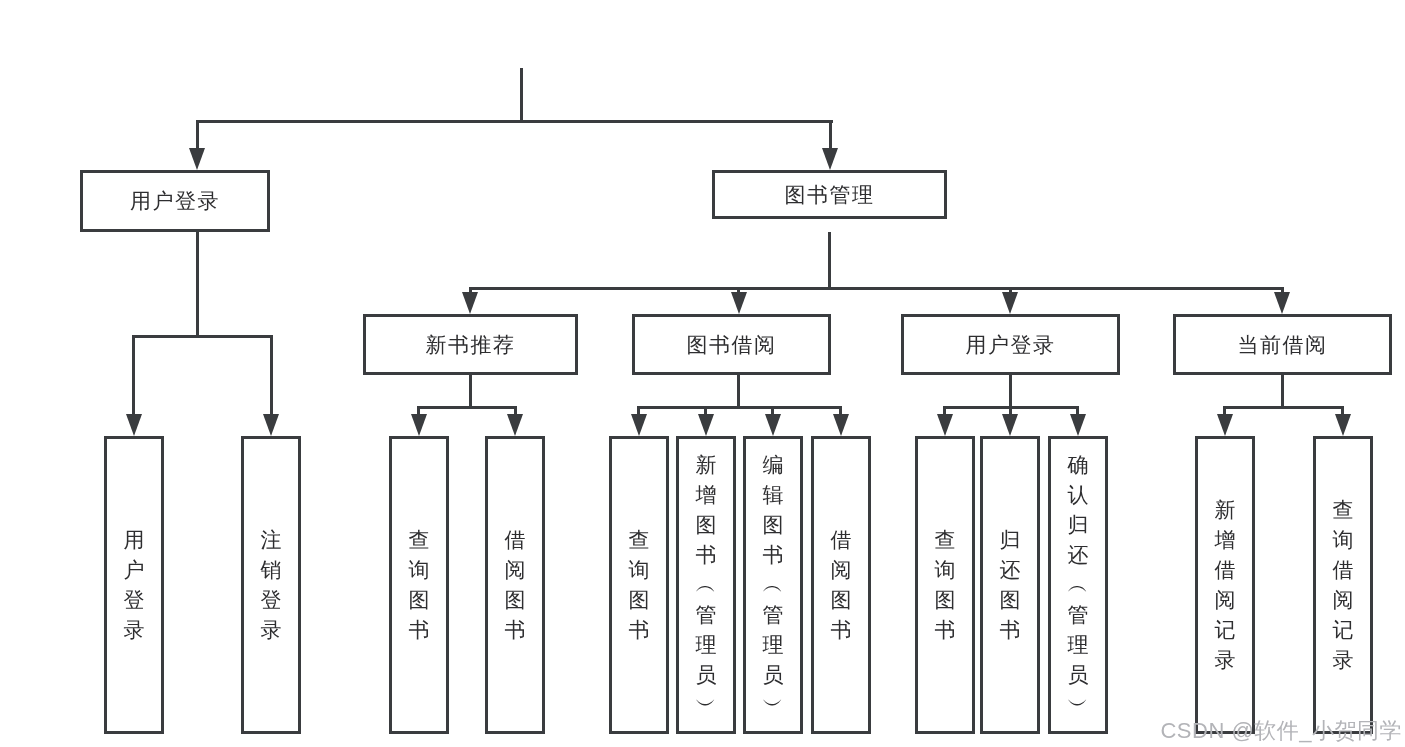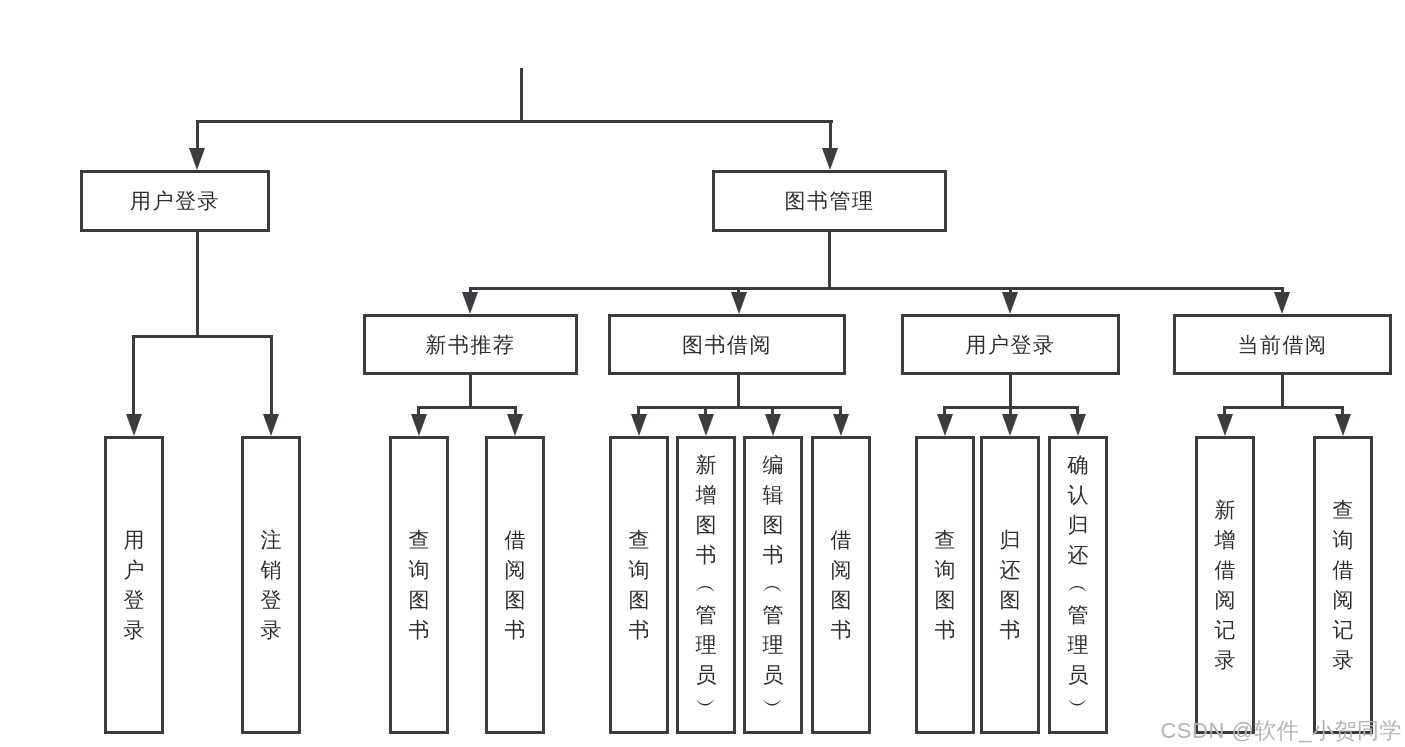--- a/index.html
+++ b/index.html
@@ -47,28 +47,28 @@
 </style>
 </head>
 <body>
 
 <div class="canvas">
 
 
   <div class="box hbox" style="left:80px;top:170px;width:190px;height:62px;">
     <span class="lbl">用户登录</span>
   </div>
-  <div class="box hbox" style="left:712px;top:170px;width:235px;height:62px;">
+  <div class="box hbox" style="left:712px;top:170px;width:235px;height:49px;">
     <span class="lbl">图书管理</span>
   </div>
 
   <div class="box hbox" style="left:363px;top:314px;width:215px;height:61px;">
     <span class="lbl">新书推荐</span>
   </div>
-  <div class="box hbox" style="left:608px;top:314px;width:238px;height:61px;">
+  <div class="box hbox" style="left:632px;top:314px;width:199px;height:61px;">
     <span class="lbl">图书借阅</span>
   </div>
   <div class="box hbox" style="left:901px;top:314px;width:219px;height:61px;">
     <span class="lbl">用户登录</span>
   </div>
   <div class="box hbox" style="left:1173px;top:314px;width:219px;height:61px;">
     <span class="lbl">当前借阅</span>
   </div>
 
   <div class="box vbox" style="left:104px;">

